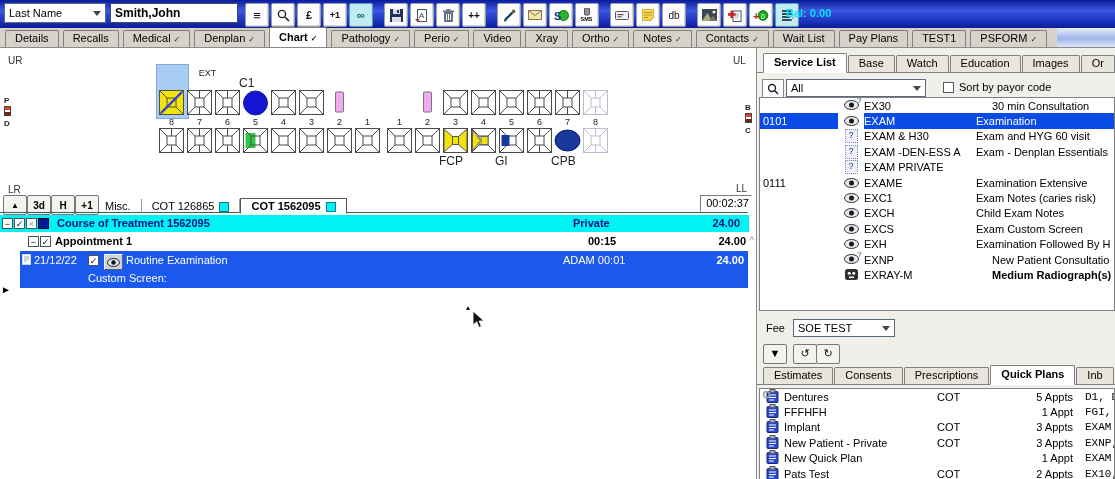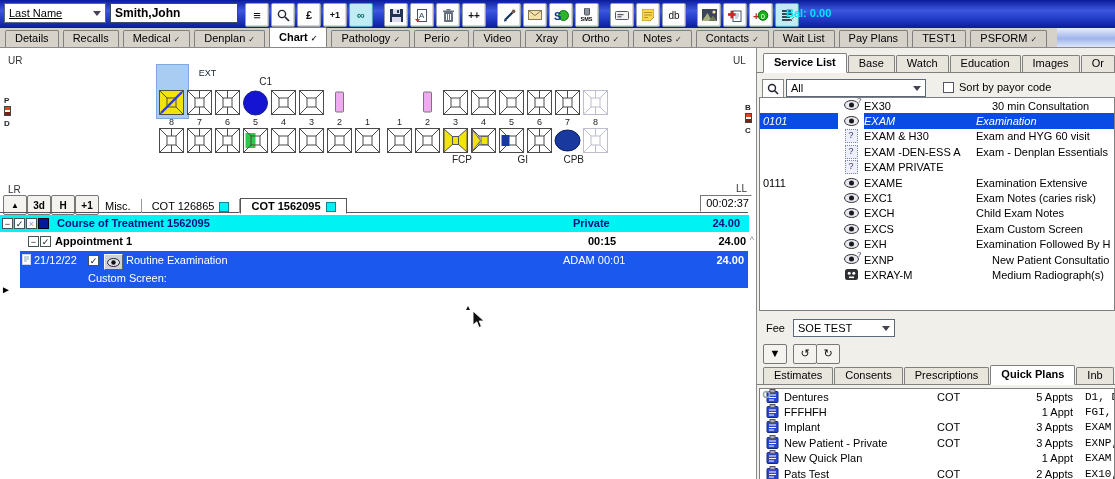--- a/index.html
+++ b/index.html
@@ -3,21 +3,21 @@
 <meta charset="utf-8">
 <style>
   html,body{margin:0;padding:0;background:#9aa0a8;}
   #app{position:relative;width:1115px;height:479px;background:#fff;overflow:hidden;
        font-family:"Liberation Sans",sans-serif;font-size:11px;color:#000;}
   
   .topbar{position:absolute;left:0;top:0;width:1115px;height:28px;
           background:linear-gradient(180deg,#0a1c9c 0%,#3d57e0 38%,#2740cc 62%,#0a1c9c 100%);}
   .combo,.pcombo{background:#fff;border:1px solid #5a6a7a;display:flex;align-items:center;
           justify-content:space-between;padding:0 4px;box-sizing:border-box;}
-  .combo{position:absolute;left:4px;top:3px;width:102px;height:20px;text-decoration:underline;}
+  .combo{position:absolute;left:4px;top:3px;width:102px;height:20px;}
   .ddarr{width:0;height:0;border-left:4px solid transparent;border-right:4px solid transparent;
          border-top:5px solid #445;}
   .nameinput{position:absolute;left:110px;top:3px;width:128px;height:20px;border:1px solid #3a4a5a;
          box-sizing:border-box;font:bold 12px "Liberation Sans",sans-serif;padding:0 4px;}
   #tb-icons{position:absolute;left:245px;top:3px;display:flex;}
   .tbtn{width:22px;height:22px;background:#fdfdfd;border:1px solid #98a0a8;border-radius:2px;
         display:flex;align-items:center;justify-content:center;margin-right:2px;
         box-shadow:inset -1px -1px 0 #d6d6d6;}
   .tbtn.hl{background:#c0ecf4;border-color:#50a0c0;}
   .tbtn.grp{margin-left:9px;}
@@ -34,21 +34,21 @@
   .mtab.active{background:#fff;font-weight:bold;height:19px;line-height:18px;}
   .mfill{flex:1;height:19px;margin-left:6px;
         background:linear-gradient(180deg,#e7edfc,#9fb4ea 55%,#dde7fb);}
   
   .qlabel{position:absolute;font-size:10px;color:#333;}
   .surf{position:absolute;font-size:8px;color:#222;font-weight:bold;}
   .surficon{position:absolute;width:7px;height:10px;border:1px solid #444;box-sizing:border-box;
         background:linear-gradient(180deg,#d42 0 35%,#fff 35% 60%,#721 60% 100%);}
   .tooth{position:absolute;width:27px;height:27px;}
   .tnum{position:absolute;width:27px;text-align:center;font-size:9px;color:#222;}
-  .tlab{position:absolute;width:33px;text-align:right;font-size:10px;color:#222;}
+  .tlab{position:absolute;width:33px;text-align:left;font-size:12px;color:#222;}
   .exthl{position:absolute;background:#a9cdf2;border:1px solid #7fa9dd;}
   .extlab{position:absolute;width:31px;text-align:center;font-size:9px;color:#123;padding-left:36px;}
   
   .cbtn{position:absolute;width:22px;height:18px;background:#f4f3ef;border:1px solid #777;
         border-radius:2px;display:flex;align-items:center;justify-content:center;
         font-size:10px;font-weight:bold;}
   .cotline{position:absolute;left:0;top:212px;width:748px;border-bottom:1px solid #555;}
   .cottabs{position:absolute;left:95px;top:195px;height:18px;display:flex;align-items:flex-end;}
   .cottab{padding:1px 10px 1px 10px;white-space:nowrap;display:flex;align-items:flex-end;
         border-right:1px solid #999;}
@@ -88,21 +88,21 @@
   .cb{width:11px;height:11px;background:#fff;border:1px solid #556;display:inline-block;
         vertical-align:-2px;box-sizing:border-box;}
   .svclist{position:absolute;left:2px;top:49px;width:356px;height:214px;background:#fff;
         border:1px solid #808080;overflow:hidden;box-sizing:border-box;}
   .srow{display:flex;height:15.4px;align-items:stretch;white-space:nowrap;}
   .srow>span{display:flex;align-items:center;}
   .c-payor{width:78px;padding-left:3px;box-sizing:border-box;}
   .c-icon{width:26px;justify-content:center;background:#fff;}
   .c-code{width:112px;}
   .c-desc{flex:1;overflow:hidden;}
-  .srow.sel .c-payor,.srow.sel .c-code,.srow.sel .c-desc{background:var(--sel);color:#fff;font-style:italic;}
+  .srow.sel .c-payor,.srow.sel .c-code,.srow.sel .c-desc{background:var(--sel);color:#fff;}
   .qbox{width:11px;height:12px;border:1px dotted #789;font-size:9px;line-height:11px;
         text-align:center;display:inline-block;color:#345;background:#eef;}
   .feelab{position:absolute;left:9px;top:274px;}
   .abtn{position:absolute;top:296px;width:22px;height:18px;background:#f4f3ef;border:1px solid #777;
         border-radius:2px;text-align:center;line-height:16px;font-size:11px;}
   .qlist{position:absolute;left:2px;top:340px;width:356px;height:91px;background:#fff;
         border:1px solid #808080;border-bottom:none;overflow:hidden;box-sizing:border-box;}
   .qrow{display:flex;height:15.4px;align-items:center;white-space:nowrap;}
   .q-icon{width:24px;text-align:center;}
   .q-name{width:153px;overflow:hidden;}
@@ -841,21 +841,21 @@
           <span class="c-payor"></span>
           <span class="c-icon">
             <svg width="13" height="11">
               <rect width="13" height="11" rx="2.5" fill="#2e2e33"></rect>
               <circle cx="4.2" cy="4.2" r="1.5" fill="#fff"></circle>
               <circle cx="8.8" cy="4.2" r="1.5" fill="#fff"></circle>
               <rect x="4" y="7.5" width="5" height="1.6" fill="#fff"></rect>
             </svg>
           </span>
           <span class="c-code">EXRAY-M</span>
-          <span class="c-desc" style="padding-left: 16px;">Medium Radiograph(s)</span>
+          <span class="c-desc" style="padding-left: 16px; font-weight: bold;">Medium Radiograph(s)</span>
         </div>
       </div>
 
     <span class="feelab">Fee</span>
     <div class="pcombo" style="left:36px;top:271px;width:102px">
       <span>SOE TEST</span>
       <span class="ddarr"></span>
     </div>
     <div id="svc-actions">
         <div class="abtn" style="left: 6px;">▼</div>

